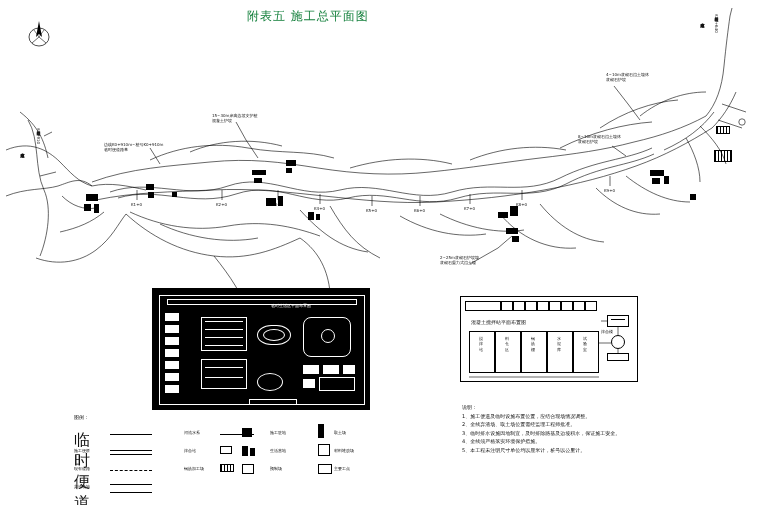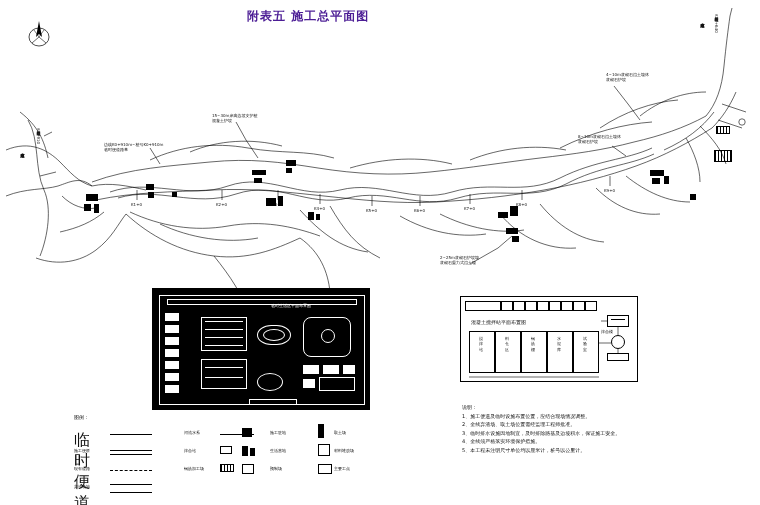--- a/index.html
+++ b/index.html
@@ -1,19 +1,19 @@
 <!DOCTYPE html>
 <html><head>
 <meta charset="utf-8">
 <style>
   html,body{margin:0;padding:0;background:#ffffff;}
   body{width:760px;height:505px;overflow:hidden;font-family:"DejaVu Sans","Liberation Sans",sans-serif;color:#111;}
   #root{position:relative;width:760px;height:505px;}
   .abs{position:absolute;}
-  .title{font-size:12px;font-weight:bold;letter-spacing:1px;color:#4c1d95;white-space:nowrap;}
+  .title{font-size:12px;font-weight:normal;letter-spacing:1px;color:#15803d;white-space:nowrap;}
   .tiny{font-size:4px;line-height:1.25;color:#111;white-space:nowrap;}
   .tiny5{font-size:5px;line-height:1.3;color:#111;white-space:nowrap;}
   .vert{writing-mode:vertical-rl;text-orientation:mixed;}
   .svgwrap{position:absolute;left:0;top:0;width:760px;height:505px;pointer-events:none;}
   .blk{background:#000;}
   .box{border:1px solid #000;box-sizing:border-box;}
   .legend-line{height:0;border-top:1px solid #000;}
   .legend-dbl{height:3px;border-top:1px solid #000;border-bottom:1px solid #000;}
   .legend-dash{height:0;border-top:1px dashed #000;}
   .hatch{

